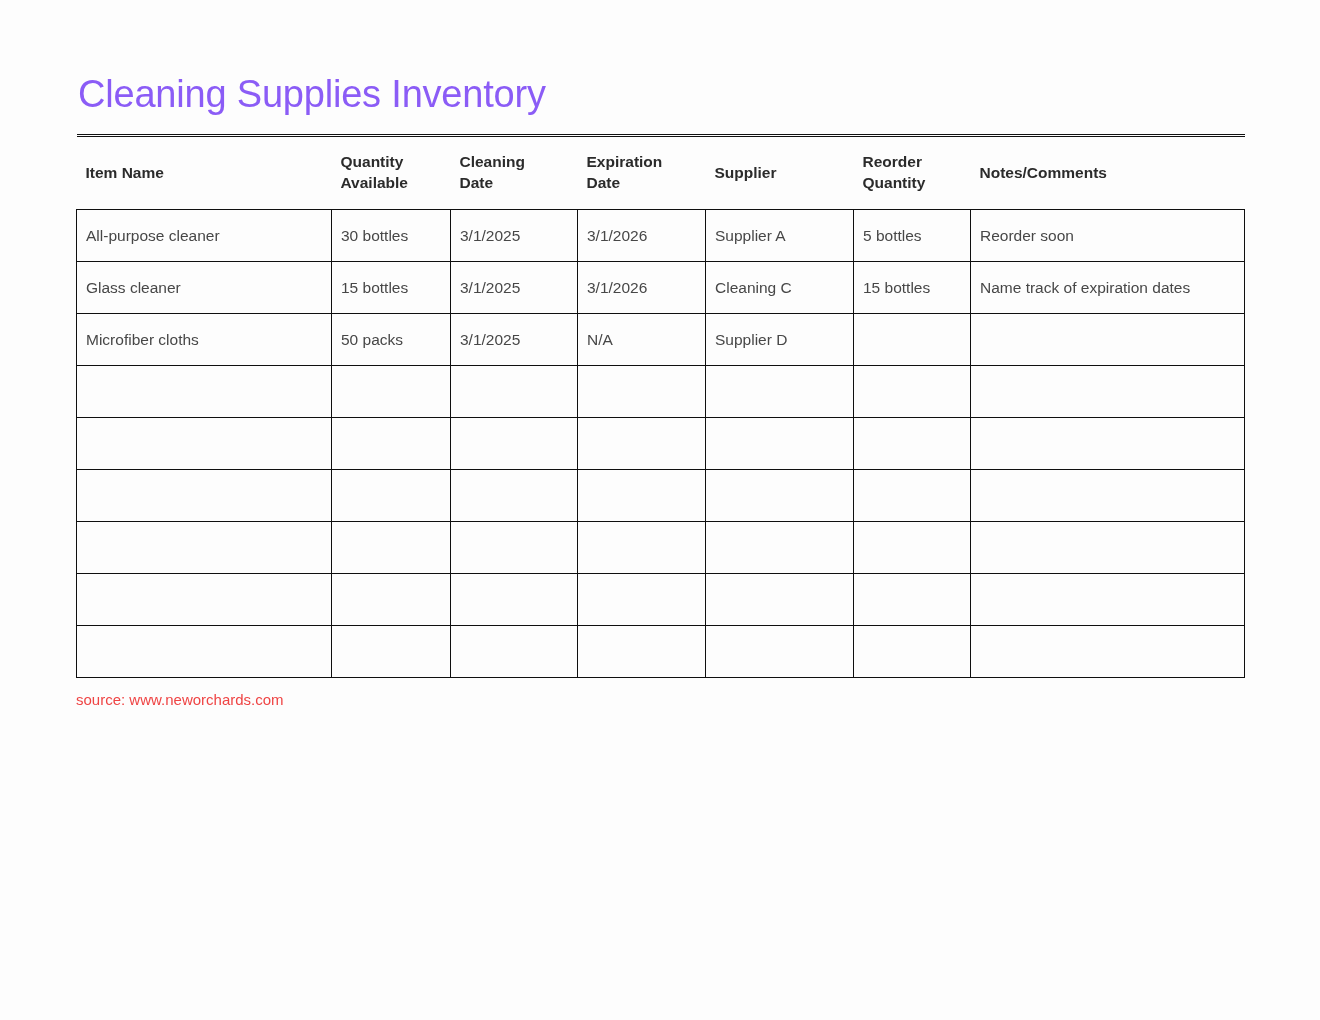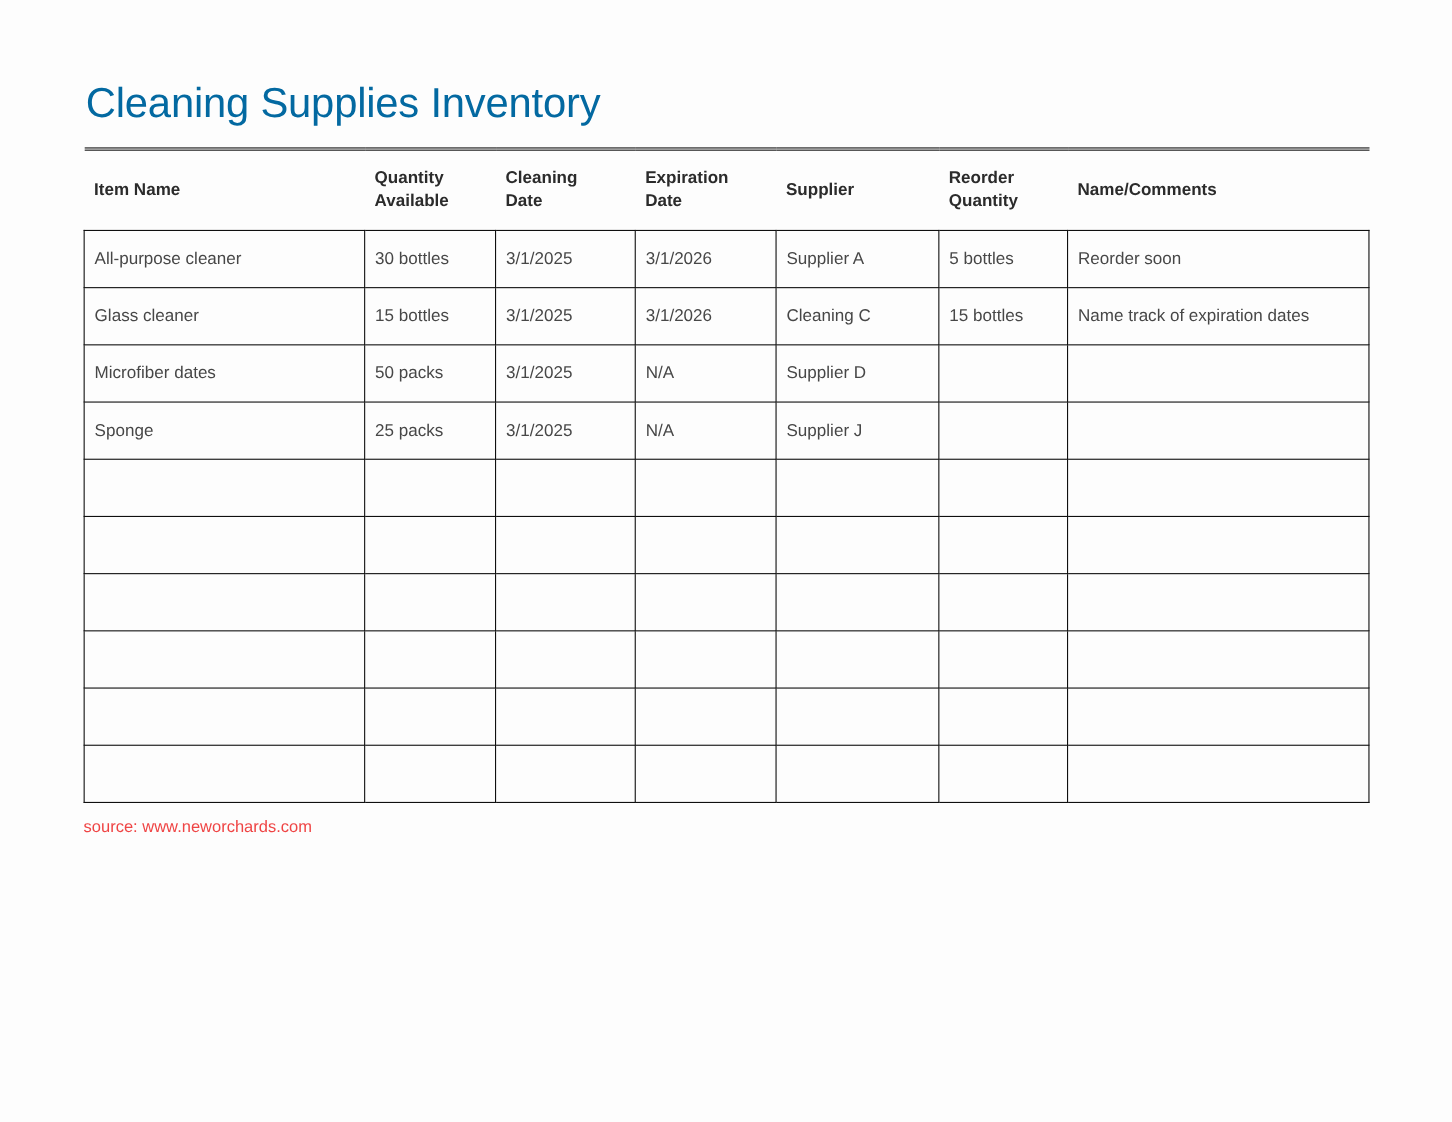--- a/index.html
+++ b/index.html
@@ -21,21 +21,21 @@
   }
   .doc {
     position: absolute;
     left: 76px;
     top: 74px;
     width: 1168px;
   }
   .title {
     font-size: 38px;
     font-weight: 400;
-    color: #0369a1;
+    color: #8b5cf6;
     letter-spacing: -0.2px;
     line-height: 1.1;
     margin: 0 0 18px 2px;
     white-space: nowrap;
   }
   table.inv {
     border-collapse: collapse;
     width: 1168px;
     table-layout: fixed;
     background: #fdfdfd;
@@ -131,21 +131,21 @@
               <span class="hdr-two-line">Date</span>
             </th>
             <th>
               <span class="hdr-two-line">Supplier</span>
             </th>
             <th>
               <span class="hdr-two-line">Reorder</span>
               <span class="hdr-two-line">Quantity</span>
             </th>
             <th>
-              <span class="hdr-two-line">Name/Comments</span>
+              <span class="hdr-two-line">Notes/Comments</span>
             </th>
           </tr>
       </thead>
       <tbody id="tbody">
           <tr>
             <td>All-purpose cleaner</td>
             <td>30 bottles</td>
             <td>3/1/2025</td>
             <td>3/1/2026</td>
             <td>Supplier A</td>
@@ -155,38 +155,29 @@
           <tr>
             <td>Glass cleaner</td>
             <td>15 bottles</td>
             <td>3/1/2025</td>
             <td>3/1/2026</td>
             <td>Cleaning C</td>
             <td>15 bottles</td>
             <td>Name track of expiration dates</td>
           </tr>
           <tr>
-            <td>Microfiber dates</td>
+            <td>Microfiber cloths</td>
             <td>50 packs</td>
             <td>3/1/2025</td>
             <td>N/A</td>
             <td>Supplier D</td>
             <td class="empty-cell"></td>
             <td class="empty-cell"></td>
           </tr>
           <tr>
-            <td>Sponge</td>
-            <td>25 packs</td>
-            <td>3/1/2025</td>
-            <td>N/A</td>
-            <td>Supplier J</td>
-            <td class="empty-cell"></td>
-            <td class="empty-cell"></td>
-          </tr>
-          <tr>
             <td class="empty-cell"></td>
             <td class="empty-cell"></td>
             <td class="empty-cell"></td>
             <td class="empty-cell"></td>
             <td class="empty-cell"></td>
             <td class="empty-cell"></td>
             <td class="empty-cell"></td>
           </tr>
           <tr>
             <td class="empty-cell"></td>

